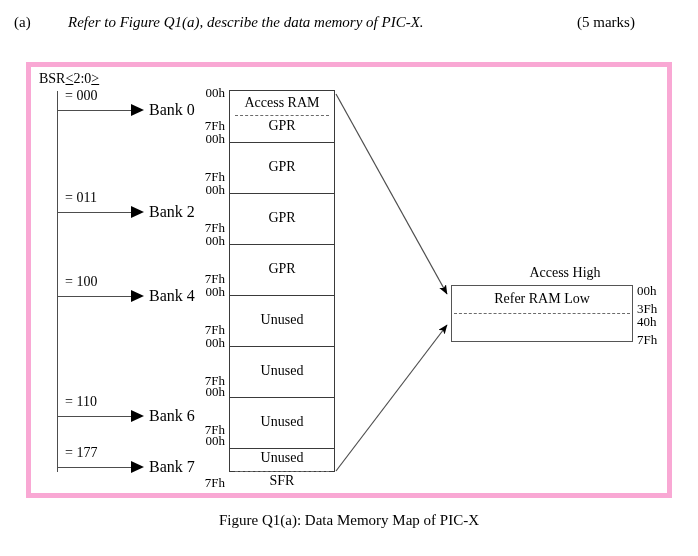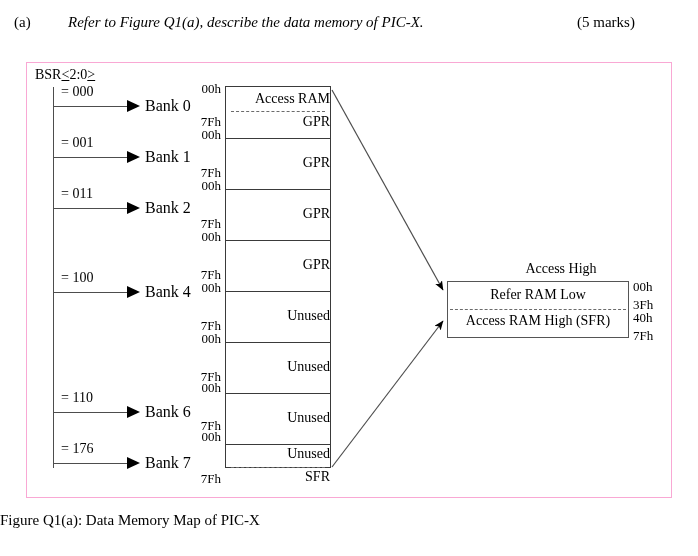--- a/index.html
+++ b/index.html
@@ -46,21 +46,21 @@
     white-space: nowrap;
   }
 
   
   #figure-area {
     position: absolute;
     left: 26px;
     top: 62px;
     width: 646px;
     height: 436px;
-    border: 1px solid #f9a8d4;
+    border: 5px solid #f9a8d4;
     box-sizing: border-box;
   }
 
   
   #bsr-label {
     position: absolute;
     left: 8px;
     top: 4px;
     font-size: 14px;
     white-space: nowrap;
@@ -141,21 +141,21 @@
     left: 0;
     width: 104px;
     box-sizing: border-box;
     border-bottom: 1.5px solid #3a3a3a;
   }
   .mem-cell.last { border-bottom: none; }
   .mem-cell-text {
     position: absolute;
     left: 0;
     width: 104px;
-    text-align: right;
+    text-align: center;
     font-size: 14px;
     white-space: nowrap;
   }
   .mem-dash {
     position: absolute;
     left: 5px;
     width: 94px;
     height: 0;
     border-top: 1.5px dashed #6b6b6b;
   }
@@ -212,20 +212,21 @@
     height: 436px;
     pointer-events: none;
   }
 
   
   #figure-caption {
     position: absolute;
     left: 0;
     top: 512px;
     width: 698px;
+    text-align: center;
     font-size: 15px;
   }
 </style>
 </head>
 <body>
 
 <div id="question-header">
   <span id="q-label">(a)</span>
   <span id="q-text">Refer to Figure Q1(a), describe the data memory of PIC-X.</span>
   <span id="q-marks">(5 marks)</span>
@@ -236,46 +237,40 @@
   <div id="bsr-label"><span>BSR</span><span class="underbrack">&lt;</span><span>2:0</span><span class="underbrack">&gt;</span></div>
 
   <div id="bsr-spine"></div>
 
   <div class="bank-row" style="top:29px">
     <span class="bank-code">= 000</span>
     <div class="bank-line"></div>
     <div class="bank-arrowhead"></div>
     <span class="bank-name">Bank 0</span>
   </div>
-  <div class="bank-row" style="top:80px">
-    <span class="bank-code">= 001</span>
-    <div class="bank-line"></div>
-    <div class="bank-arrowhead"></div>
-    <span class="bank-name">Bank 1</span>
-  </div>
   <div class="bank-row" style="top:131px">
     <span class="bank-code">= 011</span>
     <div class="bank-line"></div>
     <div class="bank-arrowhead"></div>
     <span class="bank-name">Bank 2</span>
   </div>
   <div class="bank-row" style="top:215px">
     <span class="bank-code">= 100</span>
     <div class="bank-line"></div>
     <div class="bank-arrowhead"></div>
     <span class="bank-name">Bank 4</span>
   </div>
   <div class="bank-row" style="top:335px">
     <span class="bank-code">= 110</span>
     <div class="bank-line"></div>
     <div class="bank-arrowhead"></div>
     <span class="bank-name">Bank 6</span>
   </div>
   <div class="bank-row" style="top:386px">
-    <span class="bank-code">= 176</span>
+    <span class="bank-code">= 177</span>
     <div class="bank-line"></div>
     <div class="bank-arrowhead"></div>
     <span class="bank-name">Bank 7</span>
   </div>
 
   <div class="addr-top" style="left:160px; top:18px">00h</div>
   <div class="addr-bot" style="left:160px; top:51px">7Fh</div>
 
   <div class="addr-top" style="left:160px; top:64px">00h</div>
   <div class="addr-bot" style="left:160px; top:102px">7Fh</div>
@@ -334,21 +329,20 @@
       <div class="mem-cell-text" style="top:1px">Unused</div>
       <div class="mem-dash" style="top:22px"></div>
       <div class="mem-cell-text" style="top:24px">SFR</div>
     </div>
   </div>
 
   <div id="access-bank-title">Access High</div>
   <div id="access-bank-box">
     <div class="ab-row" style="top:5px">Refer RAM Low</div>
     <div id="ab-dash"></div>
-    <div class="ab-row" style="top:31px">Access RAM High (SFR)</div>
   </div>
   <div class="ab-addr" style="top:216px">00h</div>
   <div class="ab-addr" style="top:234px">3Fh</div>
   <div class="ab-addr" style="top:247px">40h</div>
   <div class="ab-addr" style="top:265px">7Fh</div>
 
   <svg id="connector-svg" viewBox="0 0 646 436">
     <defs>
       <marker id="arrowhead" markerWidth="9" markerHeight="9" refX="7.5" refY="3.2" orient="auto" markerUnits="strokeWidth">
         <path d="M0,0 L8,3.2 L0,6.4 L1.9,3.2 z" fill="#000000"></path>

